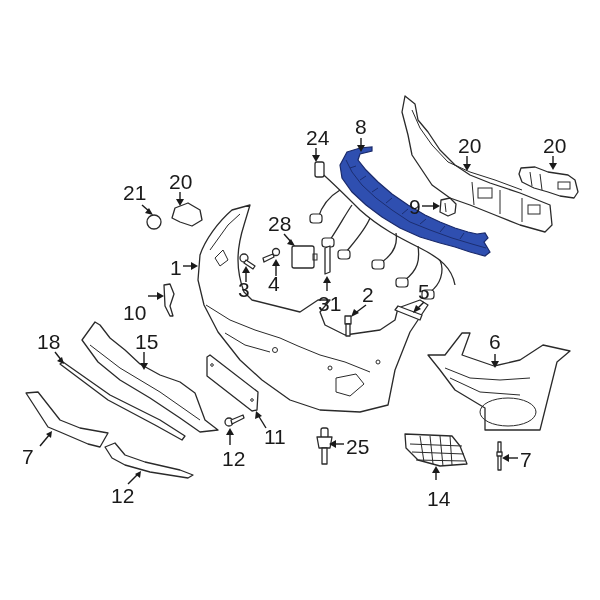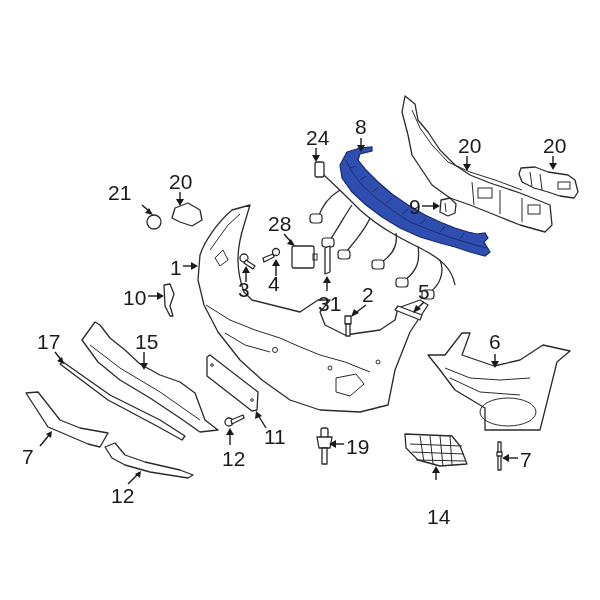--- a/index.html
+++ b/index.html
@@ -219,29 +219,29 @@
   
   <span class="callout" style="left:170px;top:257px">1</span>
   <span class="callout" style="left:362px;top:284px">2</span>
   <span class="callout" style="left:238px;top:279px">3</span>
   <span class="callout" style="left:268px;top:273px">4</span>
   <span class="callout" style="left:418px;top:281px">5</span>
   <span class="callout" style="left:489px;top:331px">6</span>
   <span class="callout" style="left:520px;top:449px">7</span>
   <span class="callout" style="left:355px;top:116px">8</span>
   <span class="callout" style="left:409px;top:196px">9</span>
-  <span class="callout" style="left:123px;top:287px">10</span>
+  <span class="callout" style="left:123px;top:302px">10</span>
   <span class="callout" style="left:264px;top:426px">11</span>
   <span class="callout" style="left:222px;top:448px">12</span>
   <span class="callout" style="left:135px;top:331px">15</span>
-  <span class="callout" style="left:427px;top:506px">14</span>
+  <span class="callout" style="left:427px;top:488px">14</span>
   <span class="callout" style="left:22px;top:446px">7</span>
   <span class="callout" style="left:111px;top:485px">12</span>
-  <span class="callout" style="left:37px;top:331px">17</span>
+  <span class="callout" style="left:37px;top:331px">18</span>
   <span class="callout" style="left:458px;top:135px">20</span>
   <span class="callout" style="left:543px;top:135px">20</span>
   <span class="callout" style="left:169px;top:171px">20</span>
-  <span class="callout" style="left:108px;top:182px">21</span>
+  <span class="callout" style="left:123px;top:182px">21</span>
   <span class="callout" style="left:268px;top:213px">28</span>
   <span class="callout" style="left:318px;top:293px">31</span>
   <span class="callout" style="left:306px;top:127px">24</span>
-  <span class="callout" style="left:346px;top:436px">19</span>
+  <span class="callout" style="left:346px;top:436px">25</span>
 </div>
 
 </body></html>

